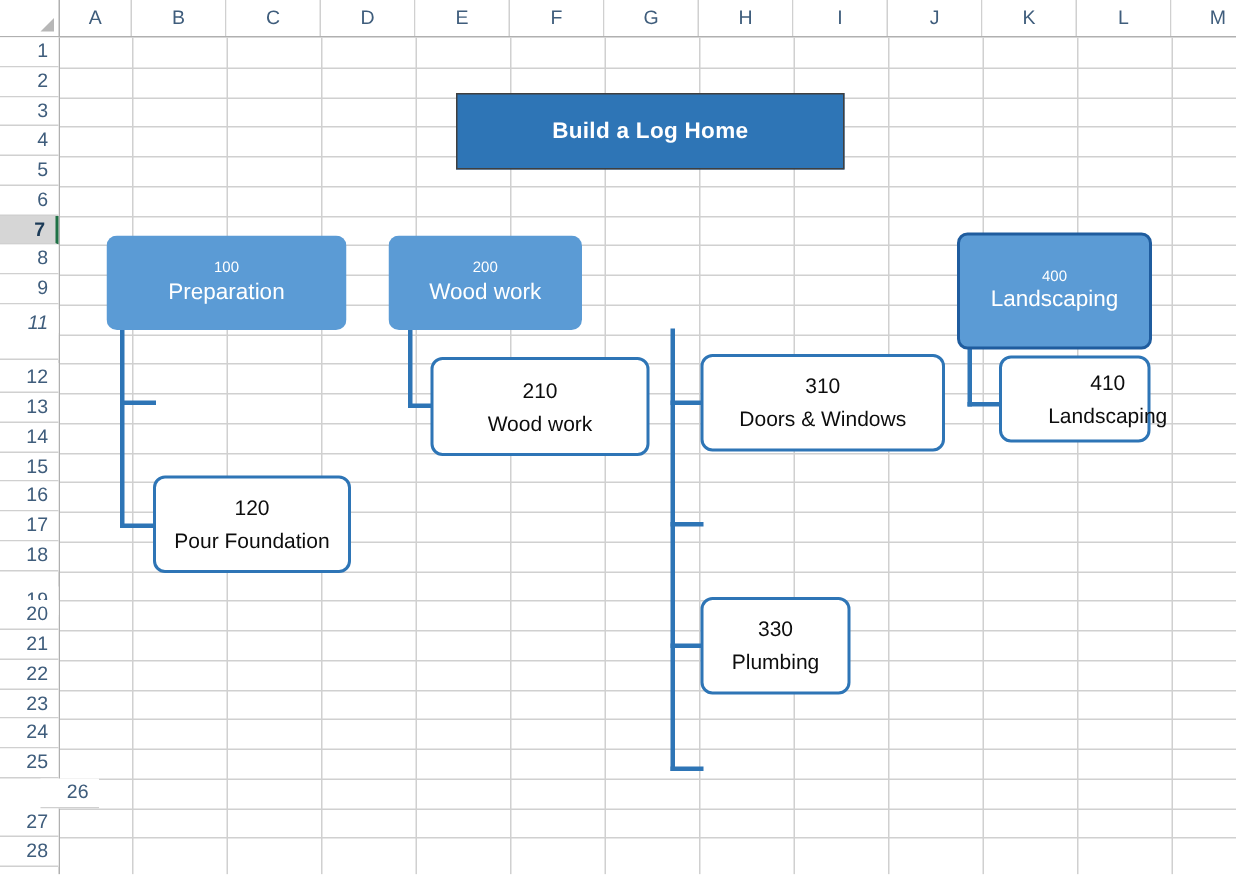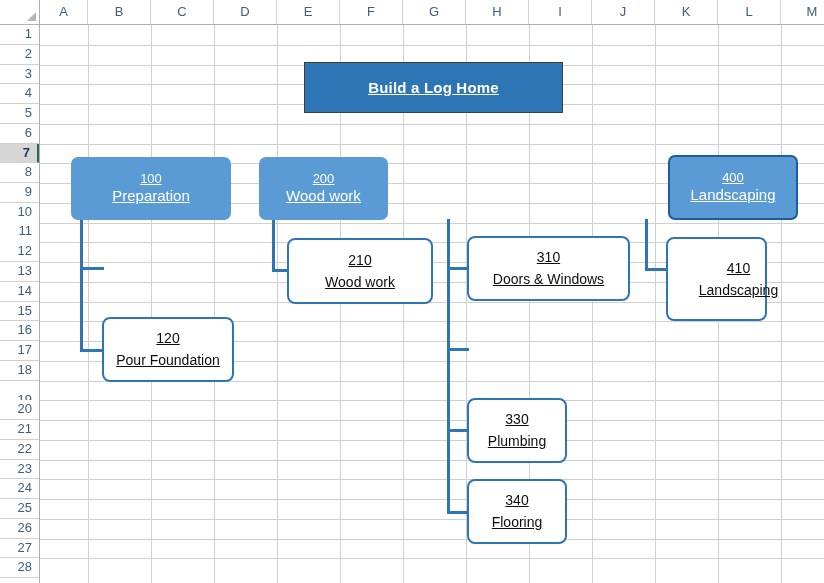--- a/index.html
+++ b/index.html
@@ -117,42 +117,41 @@
   .diagram > * { pointer-events: auto; }
 
   .node {
     position: absolute;
     box-sizing: border-box;
     display: flex;
     flex-direction: column;
     align-items: center;
     justify-content: center;
     text-align: center;
-    text-decoration: underline;
   }
   .node .num   { display: block; line-height: 1.15; }
   .node .label { display: block; line-height: 1.2; }
 
   .node-title {
     background: #2e75b6;
     border: 1px solid #3f3f3f;
     color: #ffffff;
     font-size: 15px;
     font-weight: bold;
     letter-spacing: .2px;
   }
 
   .node-l1 {
     background: #5b9bd5;
     border: 1px solid transparent;
     border-radius: 7px;
     color: #ffffff;
     font-size: 15px;
   }
-  .node-l1 .num { font-size: 13px; margin-bottom: 1px; }
+  .node-l1 .num { font-size: 10px; margin-bottom: 1px; }
   .node-l1.selected {
     border: 2px solid #1f5c9e;
   }
 
   .node-l2 {
     background: #ffffff;
     border: 2px solid #2e75b6;
     border-radius: 8px;
     color: #0d0d0d;
     font-size: 14px;
@@ -236,36 +235,36 @@
         <div class="row-head" style="top: 0px; height: 19.75px; line-height: 18.75px;">1</div>
         <div class="row-head" style="top: 19.75px; height: 19.75px; line-height: 18.75px;">2</div>
         <div class="row-head" style="top: 39.5px; height: 19.75px; line-height: 18.75px;">3</div>
         <div class="row-head" style="top: 59.25px; height: 19.75px; line-height: 18.75px;">4</div>
         <div class="row-head" style="top: 79px; height: 19.75px; line-height: 18.75px;">5</div>
         <div class="row-head" style="top: 98.75px; height: 19.75px; line-height: 18.75px;">6</div>
         <div class="row-head active" style="top: 118.5px; height: 19.75px; line-height: 18.75px;">7</div>
         <div class="row-head" style="top: 138.25px; height: 19.75px; line-height: 18.75px;">8</div>
         <div class="row-head" style="top: 158px; height: 19.75px; line-height: 18.75px;">9</div>
         <div class="row-head" style="top: 177.75px; height: 19.75px; line-height: 18.75px;">10</div>
-        <div class="row-head" style="top: 197px; height: 34px; line-height: 18.75px;">11</div>
+        <div class="row-head" style="top: 181px; height: 34px; line-height: 18.75px; font-style: italic;">11</div>
         <div class="row-head" style="top: 217.25px; height: 19.75px; line-height: 18.75px;">12</div>
         <div class="row-head" style="top: 237px; height: 19.75px; line-height: 18.75px;">13</div>
         <div class="row-head" style="top: 256.75px; height: 19.75px; line-height: 18.75px;">14</div>
         <div class="row-head" style="top: 276.5px; height: 19.75px; line-height: 18.75px;">15</div>
         <div class="row-head" style="top: 296.25px; height: 19.75px; line-height: 18.75px;">16</div>
         <div class="row-head" style="top: 316px; height: 19.75px; line-height: 18.75px;">17</div>
         <div class="row-head" style="top: 335.75px; height: 19.75px; line-height: 18.75px;">18</div>
         <div class="row-head" style="top: 366px; height: 19.75px; line-height: 18.75px;">19</div>
         <div class="row-head" style="top: 375.25px; height: 19.75px; line-height: 18.75px;">20</div>
         <div class="row-head" style="top: 395px; height: 19.75px; line-height: 18.75px;">21</div>
         <div class="row-head" style="top: 414.75px; height: 19.75px; line-height: 18.75px;">22</div>
         <div class="row-head" style="top: 434.5px; height: 19.75px; line-height: 18.75px;">23</div>
         <div class="row-head" style="top: 454.25px; height: 19.75px; line-height: 18.75px;">24</div>
         <div class="row-head" style="top: 474px; height: 19.75px; line-height: 18.75px;">25</div>
-        <div class="row-head" style="top: 493.75px; height: 19.75px; line-height: 18.75px;">26</div>
+        <div class="row-head" style="top: 493.75px; height: 19.75px; line-height: 18.75px; margin-left: 27px;">26</div>
         <div class="row-head" style="top: 513.5px; height: 19.75px; line-height: 18.75px;">27</div>
         <div class="row-head" style="top: 533.25px; height: 19.75px; line-height: 18.75px;">28</div>
       </div>
   </div>
 
   <div class="diagram">
 
     <div class="connector" style="left:80px;  top:219px; width:3px;  height:133px;"></div>
     <div class="connector" style="left:80px;  top:267px; width:24px; height:3px;"></div>
     <div class="connector" style="left:80px;  top:349px; width:24px; height:3px;"></div>
@@ -290,21 +289,21 @@
       <span class="num">100</span>
       <span class="label">Preparation</span>
     </div>
 
     <div class="node node-l1" style="left:259px; top:157px; width:129px; height:63px;">
       <span class="num">200</span>
       <span class="label">Wood work</span>
     </div>
 
 
-    <div class="node node-l1 selected" style="left:668px; top:155px; width:130px; height:65px;">
+    <div class="node node-l1 selected" style="left:638px; top:155px; width:130px; height:78px;">
       <span class="num">400</span>
       <span class="label">Landscaping</span>
     </div>
 
 
     <div class="node node-l2" style="left:102px; top:317px; width:132px; height:65px;">
       <span class="num">120</span>
       <span class="label">Pour Foundation</span>
     </div>
 
@@ -317,24 +316,20 @@
       <span class="num">310</span>
       <span class="label">Doors &amp; Windows</span>
     </div>
 
 
     <div class="node node-l2" style="left:467px; top:398px; width:100px; height:65px;">
       <span class="num">330</span>
       <span class="label">Plumbing</span>
     </div>
 
-    <div class="node node-l2" style="left:467px; top:479px; width:100px; height:65px;">
-      <span class="num">340</span>
-      <span class="label">Flooring</span>
-    </div>
-
-    <div class="node node-l2" style="left:666px; top:237px; width:101px; height:84px;padding-left:44px;">
+
+    <div class="node node-l2" style="left:666px; top:237px; width:101px; height:58px;padding-left:44px;">
       <span class="num">410</span>
       <span class="label">Landscaping</span>
     </div>
 
   </div>
 </div>
 
 </body></html>

